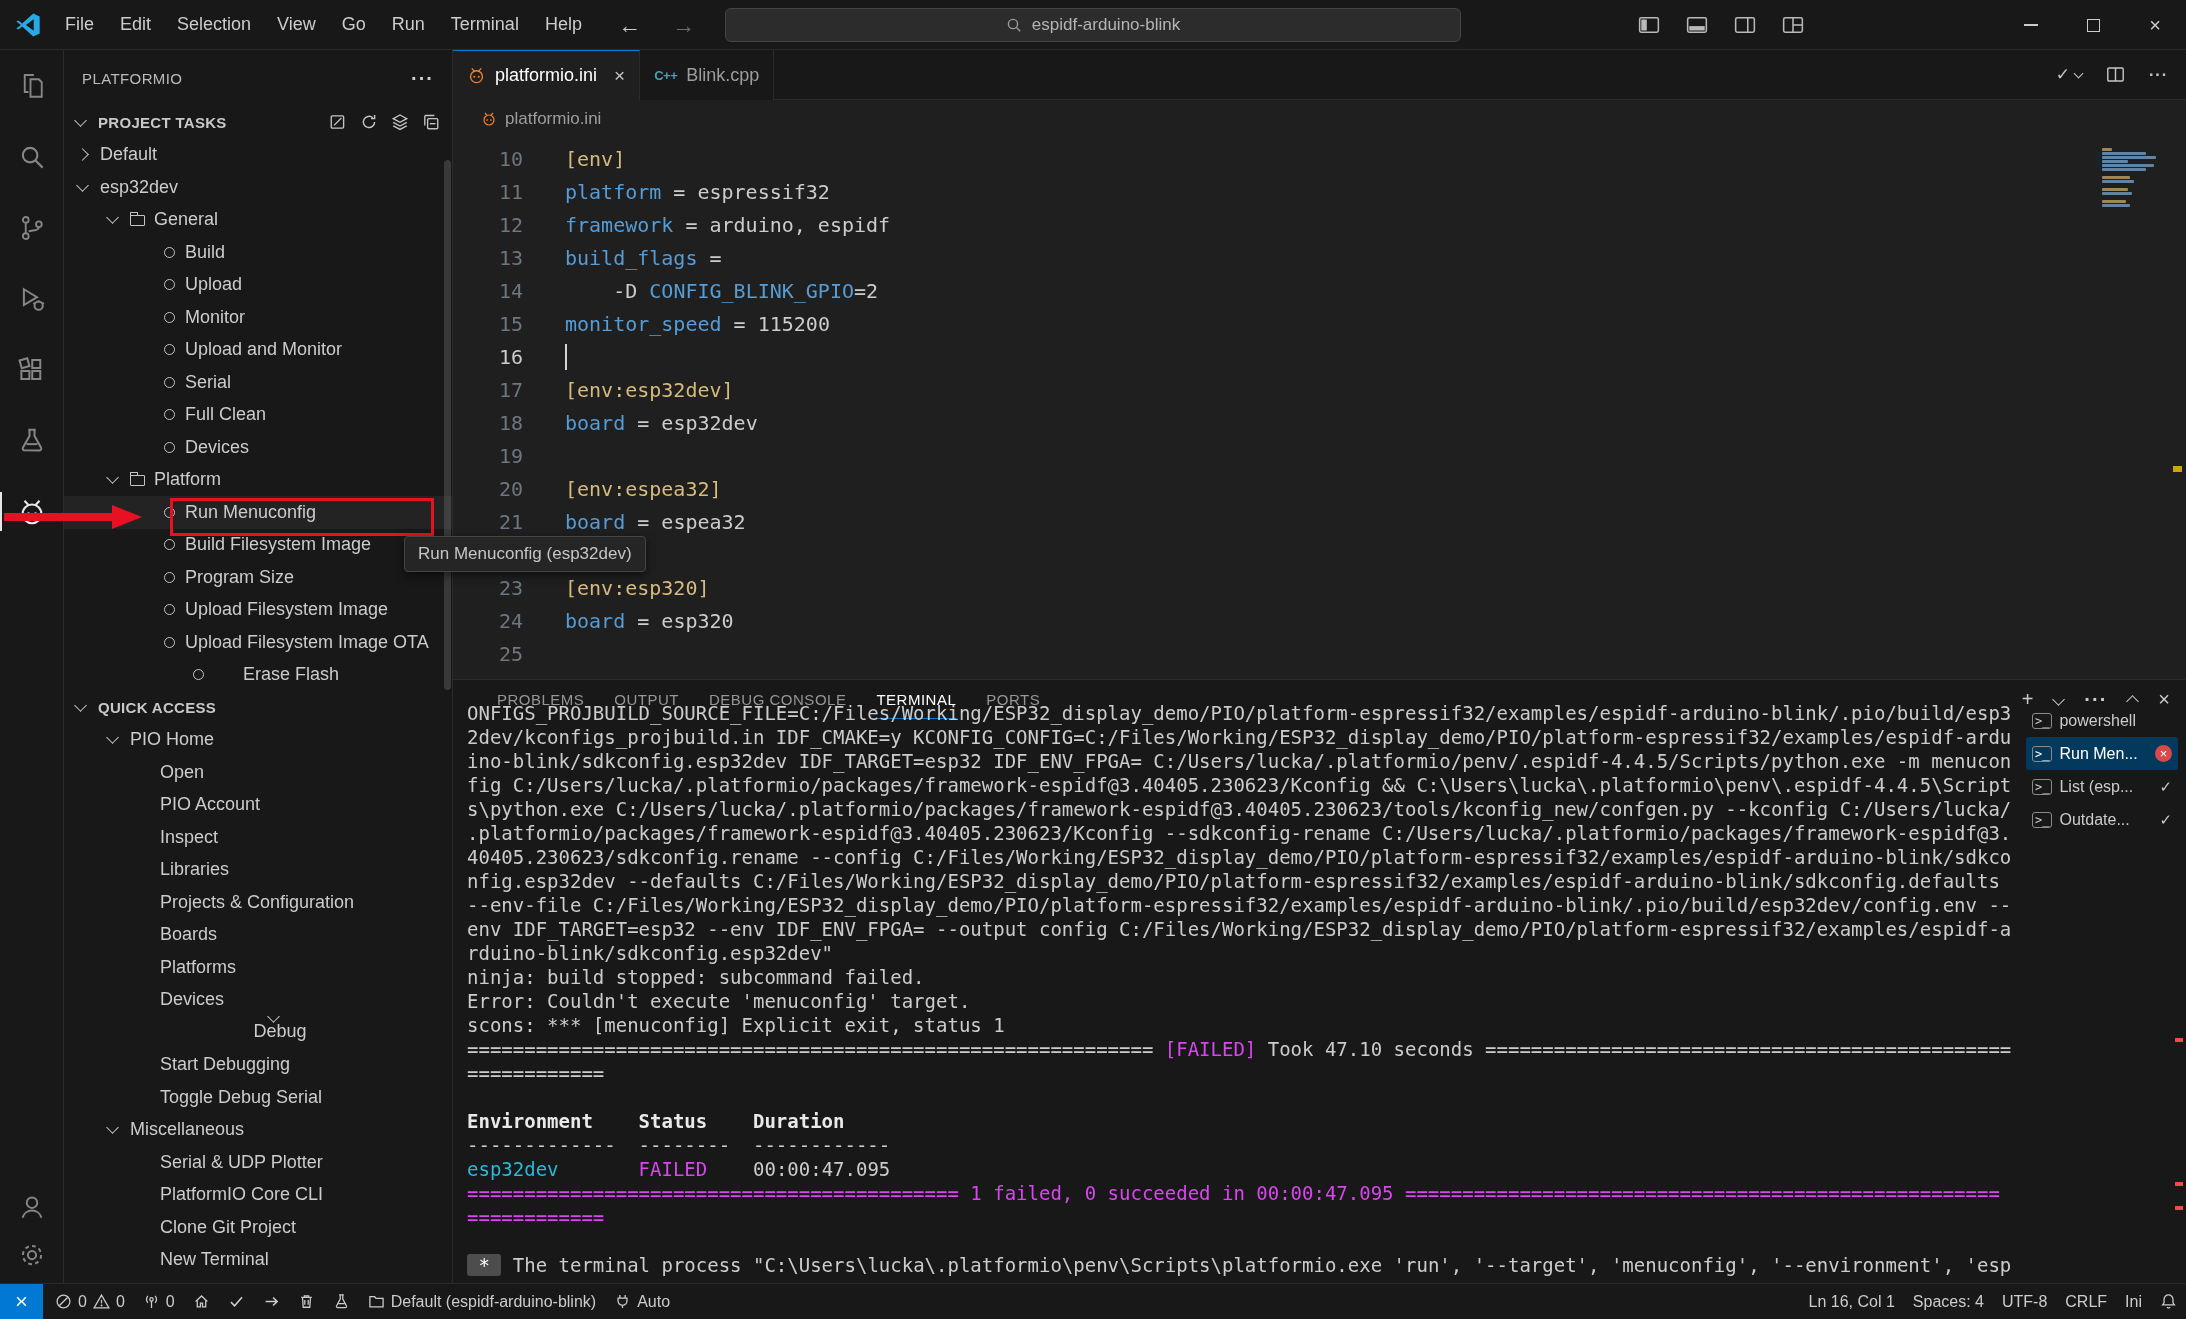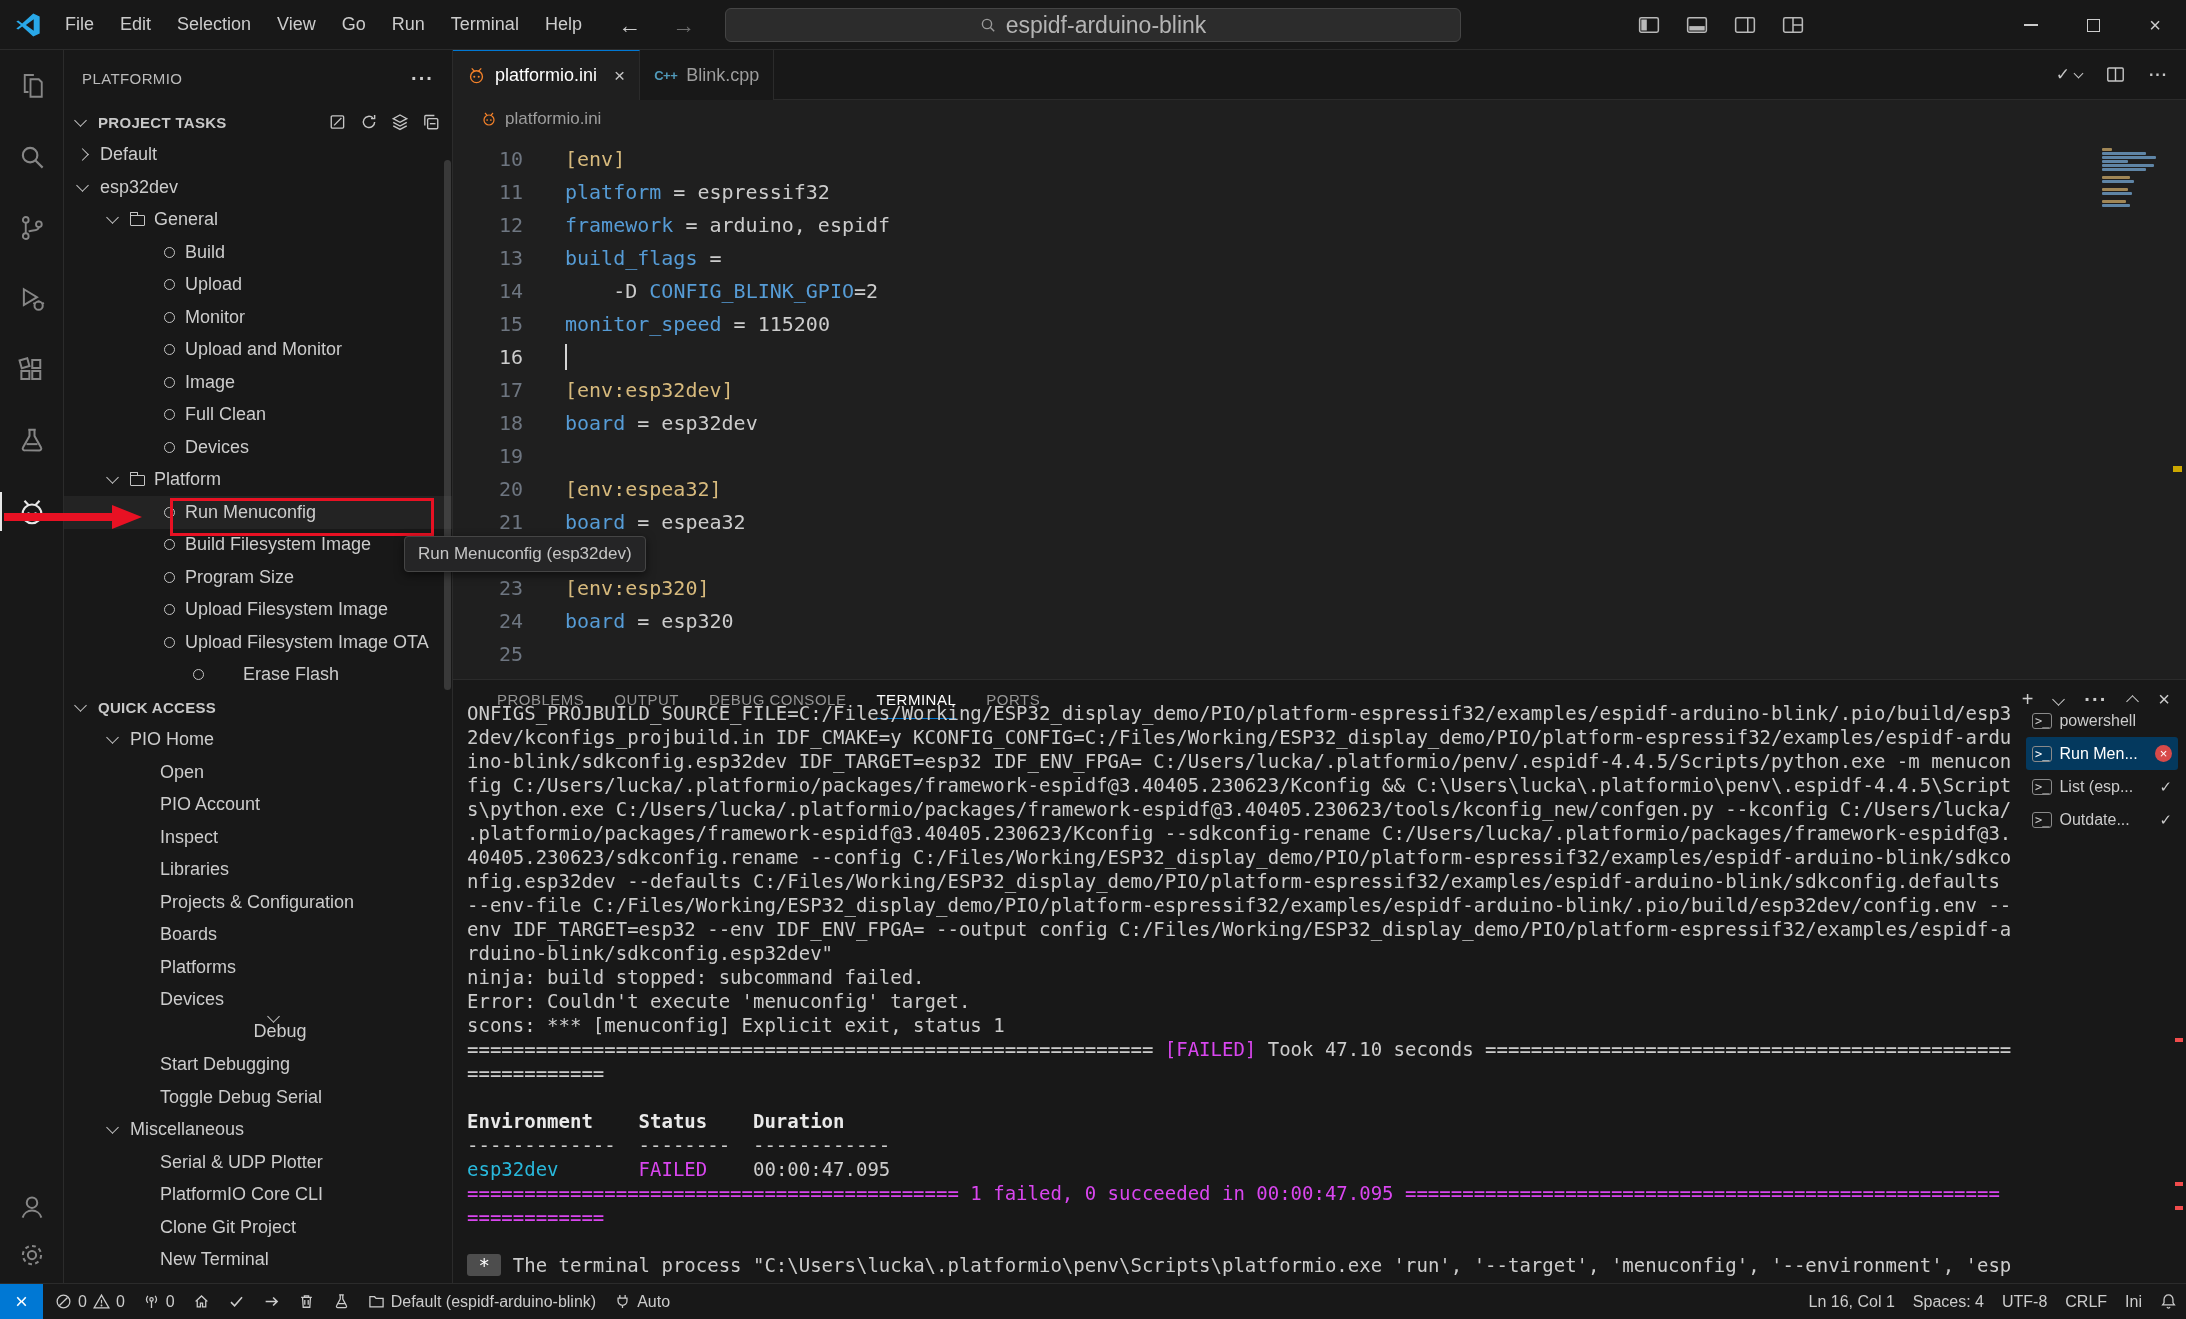--- a/index.html
+++ b/index.html
@@ -7,21 +7,21 @@
 body{font-family:"Liberation Sans",sans-serif}
 .app{position:relative;width:2186px;height:1319px;background:#1f1f1f;color:#ccc;overflow:hidden}
 
 
 .titlebar{position:absolute;left:0;top:0;width:100%;height:50px;background:#181818;border-bottom:1px solid #2b2b2b;display:flex;align-items:center;z-index:5}
 .logo{width:28px;height:28px;margin:0 10px 0 14px;flex:0 0 auto}
 #menubar{display:flex;height:100%}
 .menu-item{padding:0 13px;font-size:18px;color:#cccccc;display:flex;align-items:center;cursor:default}
 .nav-arrow{position:absolute;top:0;height:50px;display:flex;align-items:center;font-size:23px;color:#cccccc}
 .nav-arrow.fwd{color:#6e6e6e}
-.search{position:absolute;left:725px;top:8px;width:736px;height:34px;background:#2c2c2c;border:1px solid #454545;border-radius:6px;display:flex;align-items:center;justify-content:center;gap:10px;color:#b4b4b4;font-size:23px}
+.search{position:absolute;left:725px;top:8px;width:736px;height:34px;background:#2c2c2c;border:1px solid #454545;border-radius:6px;display:flex;align-items:center;justify-content:center;gap:10px;color:#b4b4b4;font-size:17px}
 .search .ic{width:16px;height:16px;color:#9a9a9a}
 .layout-controls{position:absolute;right:382px;top:0;height:50px;display:flex;align-items:center;gap:26px;color:#b9b9b9}
 .layout-controls .ic{width:22px;height:22px}
 .win-controls{position:absolute;right:0;top:0;height:50px;display:flex}
 .win-btn{width:62px;height:50px;display:flex;align-items:center;justify-content:center;color:#cccccc;font-size:20px}
 .max-glyph{width:13px;height:13px;border:1.4px solid #cccccc}
 .min-glyph{width:14px;height:1.6px;background:#cccccc}
 
 
 .activitybar{position:absolute;left:0;top:50px;bottom:36px;width:64px;background:#181818;border-right:1px solid #2b2b2b;display:flex;flex-direction:column}
@@ -342,21 +342,21 @@
             <span class="tree-label">Monitor</span>
           </div>
           <div class="tree-row" style="padding-left: 74px;">
             <span class="chev-slot"></span>
             <span class="circle-ic"></span>
             <span class="tree-label">Upload and Monitor</span>
           </div>
           <div class="tree-row" style="padding-left: 74px;">
             <span class="chev-slot"></span>
             <span class="circle-ic"></span>
-            <span class="tree-label">Image</span>
+            <span class="tree-label">Serial</span>
           </div>
           <div class="tree-row" style="padding-left: 74px;">
             <span class="chev-slot"></span>
             <span class="circle-ic"></span>
             <span class="tree-label">Full Clean</span>
           </div>
           <div class="tree-row" style="padding-left: 74px;">
             <span class="chev-slot"></span>
             <span class="circle-ic"></span>
             <span class="tree-label">Devices</span>

